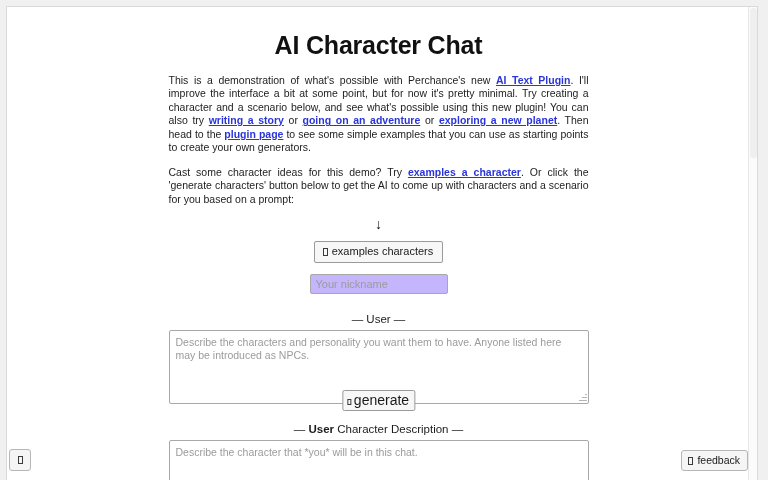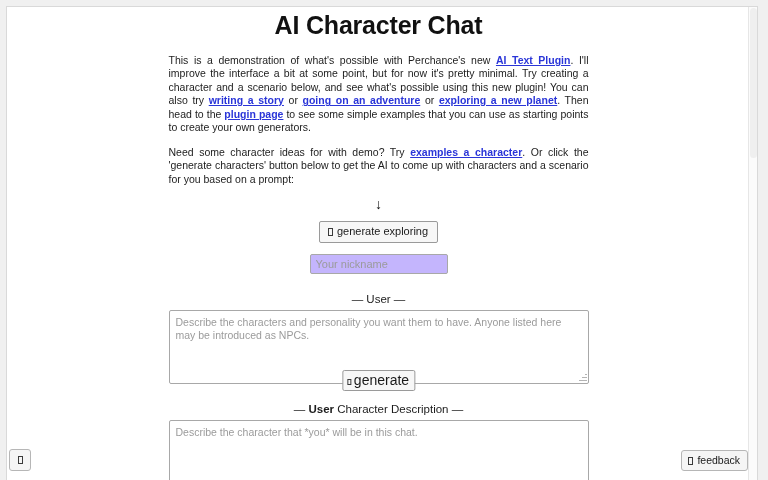--- a/index.html
+++ b/index.html
@@ -59,21 +59,21 @@
     border-radius: 4px;
   }
 
   
   #content {
     position: absolute;
     left: 0;
     top: 0;
     width: 743px;
     height: 474px;
-    padding-top: 0;
+    padding-top: 20px;
     box-sizing: border-box;
   }
   .col {
     width: 420px;
     margin: 0 auto;
     position: relative;
   }
 
   h1#page-title {
     font-size: 25px;
@@ -279,27 +279,27 @@
     <div id="content">
       <div class="col">
 
         <h1 id="page-title">AI Character Chat</h1>
 
         <p class="intro">
           <span>This is a demonstration of what's possible with Perchance's new </span><a href="#">AI Text Plugin</a><span>. I'll improve the interface a bit at some point, but for now it's pretty minimal. Try creating a character and a scenario below, and see what's possible using this new plugin! You can also try </span><a href="#">writing a story</a><span> or </span><a href="#">going on an adventure</a><span> or </span><a href="#">exploring a new planet</a><span>. Then head to the </span><a href="#">plugin page</a><span> to see some simple examples that you can use as starting points to create your own generators.</span>
         </p>
 
         <p class="intro">
-          <span>Need some character ideas for with demo? Try </span><a href="#">examples a character</a><span>. Or click the 'generate characters' button below to get the AI to come up with characters and a scenario for you based on a prompt:</span>
+          <span>Cast some character ideas for this demo? Try </span><a href="#">examples a character</a><span>. Or click the 'generate characters' button below to get the AI to come up with characters and a scenario for you based on a prompt:</span>
         </p>
 
         <div class="arrow">↓</div>
 
         <div class="center-row">
-          <button class="ctl" id="generate-characters-button"><span class="tofu"></span><span>generate exploring</span></button>
+          <button class="ctl" id="generate-characters-button"><span class="tofu"></span><span>examples characters</span></button>
         </div>
 
         <input type="text" id="nickname-input" placeholder="Your nickname" style="">
 
         <div class="section">
           <div class="section-heading"><span>— </span><b></b><span>User</span><span> —</span></div>
           <div class="ta-wrap">
             <textarea class="field" id="cast-textarea" placeholder="Describe the characters and personality you want them to have. Anyone listed here may be introduced as NPCs." style=""></textarea>
             <span class="grip">
                 <i></i>

